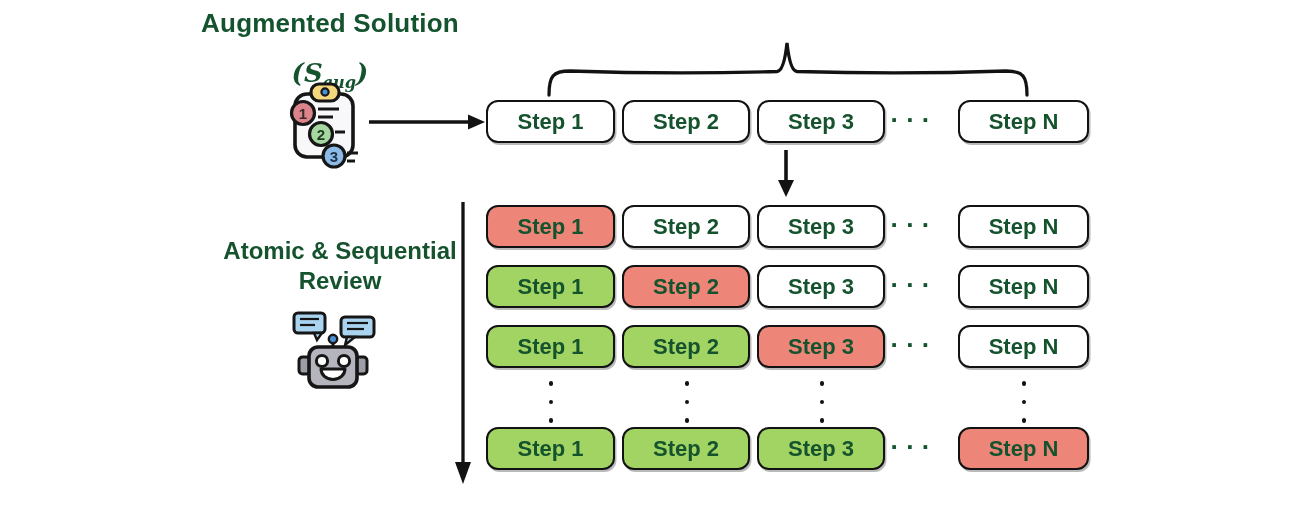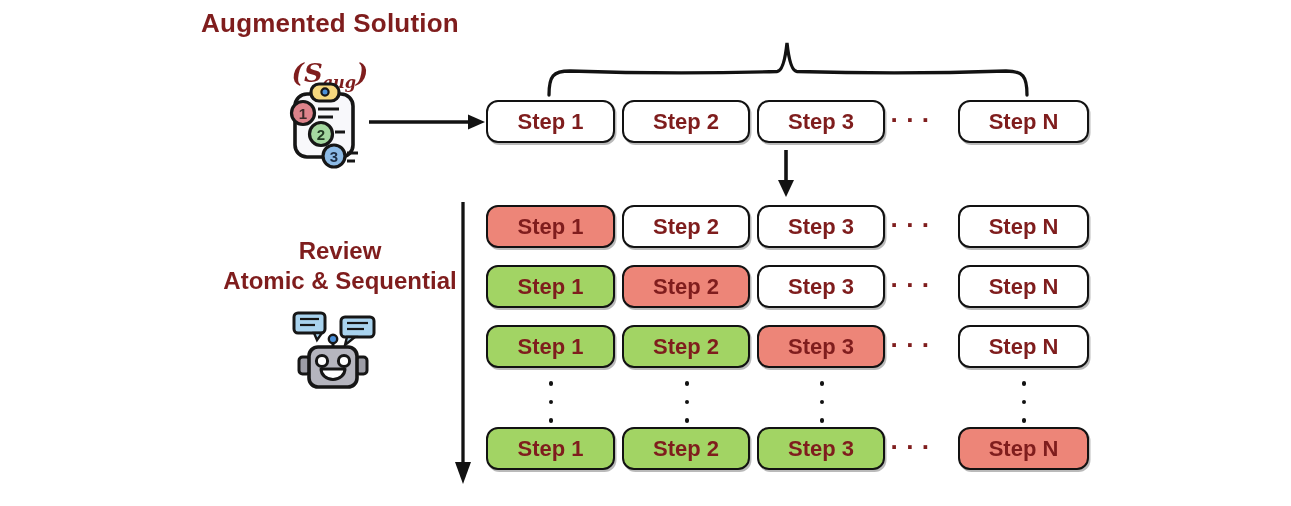--- a/index.html
+++ b/index.html
@@ -1,18 +1,18 @@
 <!DOCTYPE html>
 <html style="--error: #ED8578; --correct: #A2D464; --plain: #FFFFFF; --outline: #121212;"><head>
 <meta charset="utf-8">
 <style>
   html,body{margin:0;padding:0;background:#fff;}
   .canvas{
     position:relative;width:1291px;height:506px;background:#ffffff;
-    font-family:"Liberation Sans",sans-serif;color:#7f1d1d;overflow:hidden;
+    font-family:"Liberation Sans",sans-serif;color:#14532d;overflow:hidden;
   }
   
   .hdr{position:absolute;left:170px;top:8px;width:320px;text-align:center;}
   .hdr .title{font-size:26px;font-weight:700;letter-spacing:.2px;}
   .hdr .formula{font-family:"DejaVu Serif",serif;font-style:italic;font-weight:700;font-size:26px;margin-top:19px;}
   .hdr .formula sub{font-size:.62em;font-style:italic;}
   .review-label{position:absolute;left:180px;top:236px;width:320px;text-align:center;
     font-size:24px;font-weight:700;line-height:30px;}
   
   .step-box{
@@ -79,22 +79,22 @@
   </div>
 
   <div class="icon-abs" style="left:774px;top:147px;">
     <svg width="24" height="52" viewBox="0 0 24 52">
       <line x1="12" y1="3" x2="12" y2="35" stroke="#121212" stroke-width="3.6"></line>
       <polygon points="4,33 20,33 12,50" fill="#121212"></polygon>
     </svg>
   </div>
 
   <div class="review-label">
+    <div>Atomic &amp; Sequential</div>
     <div>Review</div>
-    <div>Atomic &amp; Sequential</div>
   </div>
 
   <div class="icon-abs" style="left:288px;top:308px;">
     <svg width="92" height="82" viewBox="0 0 92 82">
       <rect x="6" y="5" width="31" height="20" rx="4" fill="#A9D3EE" stroke="#161616" stroke-width="3"></rect>
       <line x1="12" y1="11" x2="31" y2="11" stroke="#161616" stroke-width="2.2"></line>
       <line x1="12" y1="17" x2="27" y2="17" stroke="#161616" stroke-width="2.2"></line>
       <polygon points="26,25 34,25 29,32" fill="#A9D3EE" stroke="#161616" stroke-width="2.4"></polygon>
       <rect x="53" y="9" width="33" height="20" rx="4" fill="#A9D3EE" stroke="#161616" stroke-width="3"></rect>
       <line x1="59" y1="15" x2="80" y2="15" stroke="#161616" stroke-width="2.2"></line>

